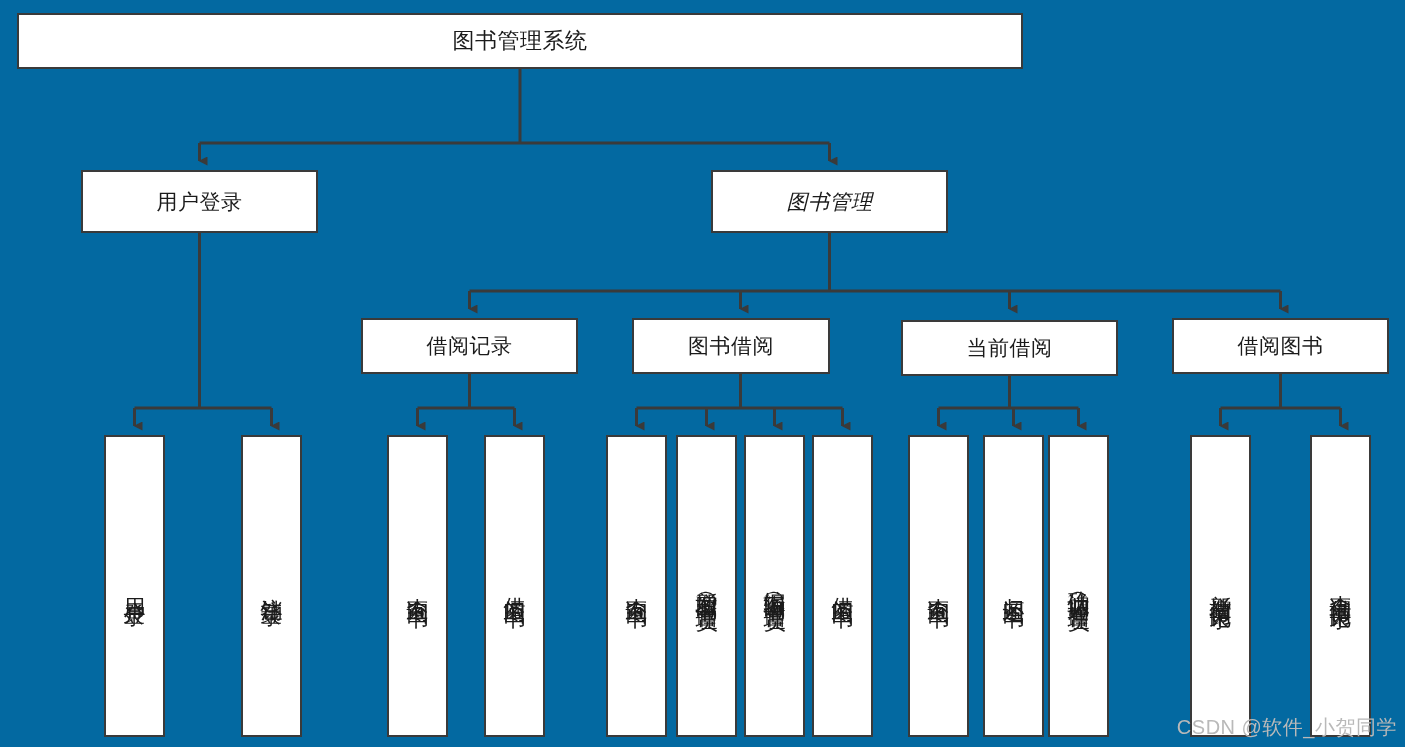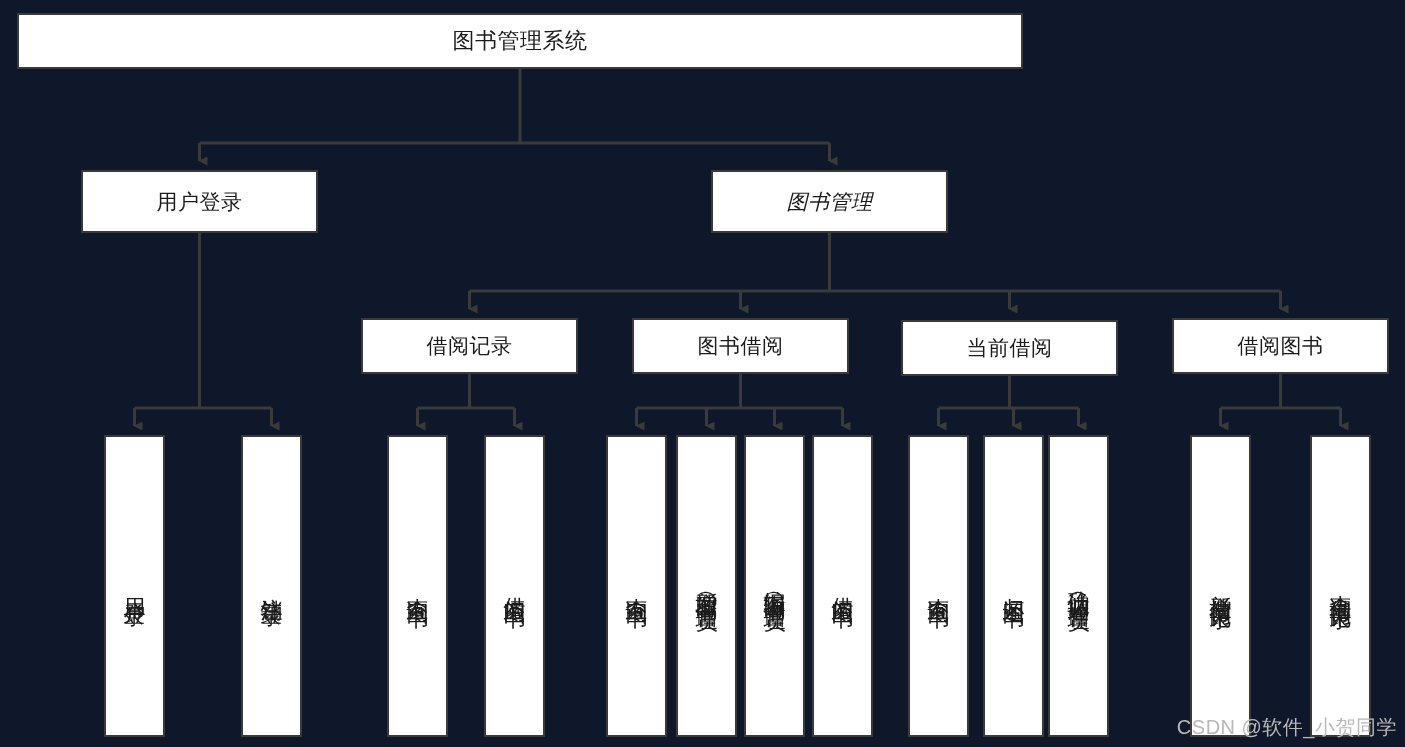--- a/index.html
+++ b/index.html
@@ -7,21 +7,21 @@
     padding: 0;
     background: #ffffff;
   }
   body {
     font-family: "Liberation Sans", "DejaVu Sans", sans-serif;
   }
   #canvas {
     position: relative;
     width: 1405px;
     height: 747px;
-    background: #0f172a;
+    background: #0369a1;
     overflow: hidden;
   }
   #diagram-svg {
     position: absolute;
     left: 0;
     top: 0;
     width: 1405px;
     height: 747px;
   }
   .node-box {
@@ -118,21 +118,21 @@
       </div>
       <div class="node-box level-1" style="left: 81px; top: 170px; width: 237px; height: 63px;">
         <span class="node-label">用户登录</span>
       </div>
       <div class="node-box level-1" style="left: 711px; top: 170px; width: 237px; height: 63px; font-style: italic;">
         <span class="node-label">图书管理</span>
       </div>
       <div class="node-box level-2" style="left: 361px; top: 318px; width: 217px; height: 56px;">
         <span class="node-label">借阅记录</span>
       </div>
-      <div class="node-box level-2" style="left: 632px; top: 318px; width: 217px; height: 56px;">
+      <div class="node-box level-2" style="left: 632px; top: 318px; width: 198px; height: 56px;">
         <span class="node-label">图书借阅</span>
       </div>
       <div class="node-box level-2" style="left: 901px; top: 320px; width: 217px; height: 56px;">
         <span class="node-label">当前借阅</span>
       </div>
       <div class="node-box level-2" style="left: 1172px; top: 318px; width: 217px; height: 56px;">
         <span class="node-label">借阅图书</span>
       </div>
       <div class="node-box level-3 vertical" style="left: 104px; top: 435px; width: 61px; height: 302px;">
         <span class="node-label">用户登录</span>

